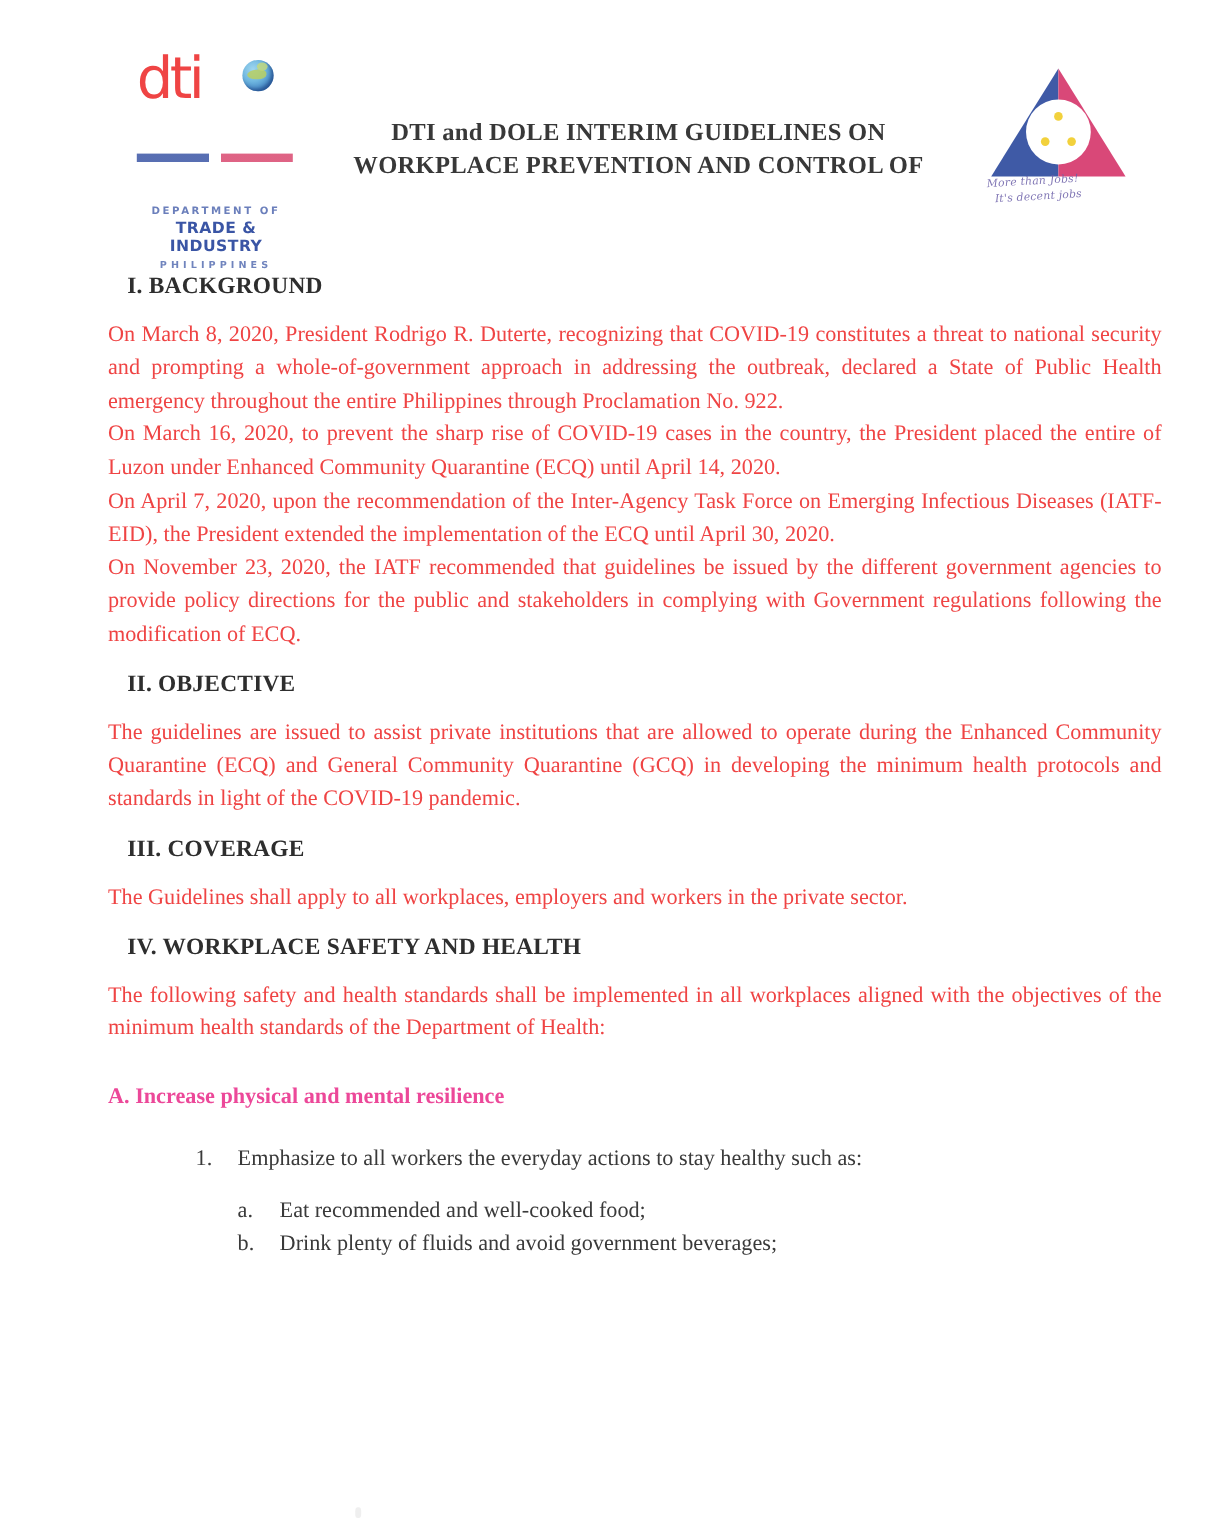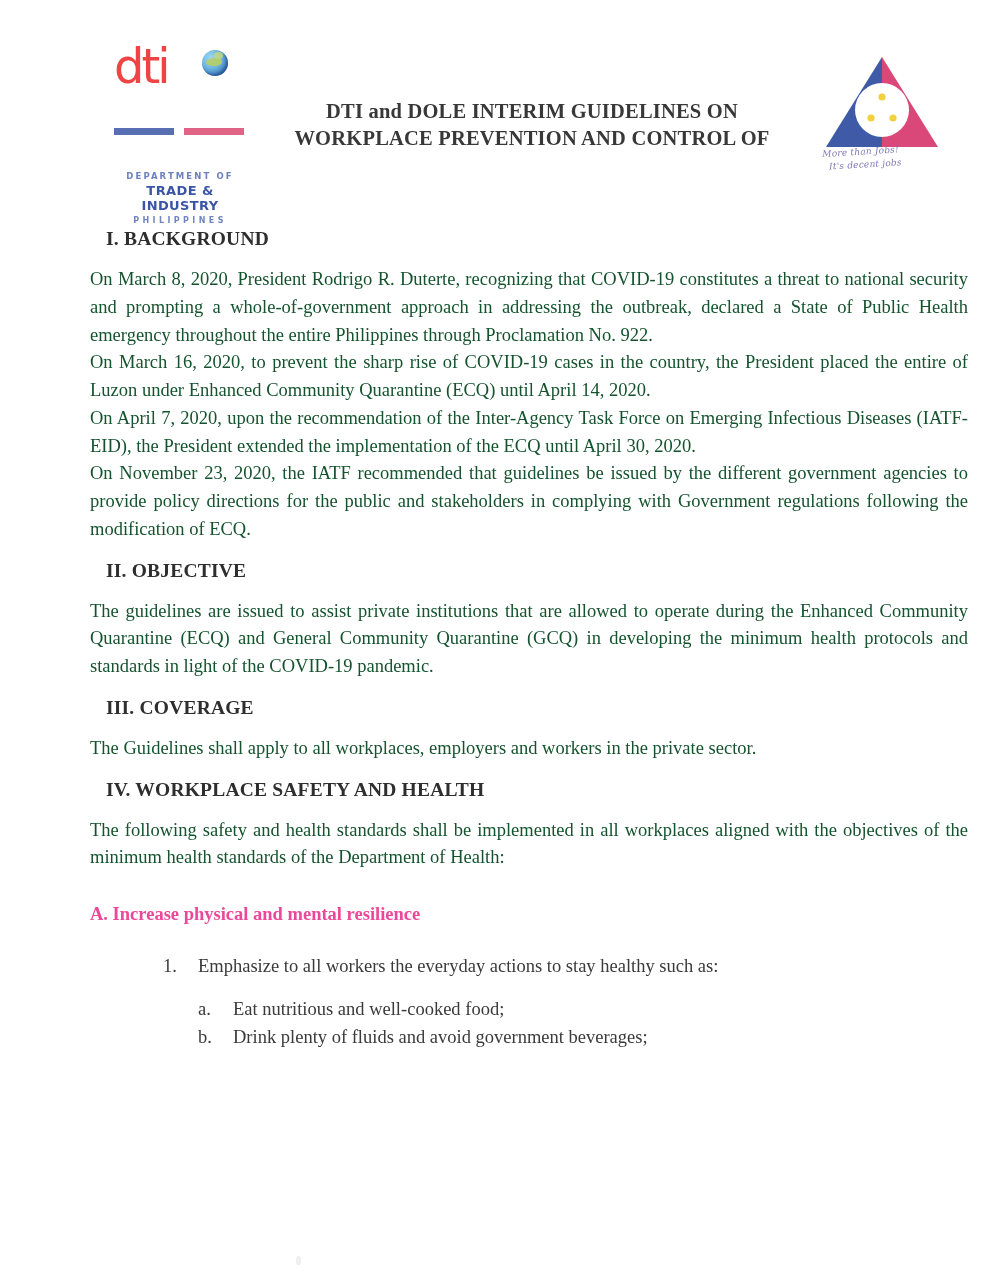--- a/index.html
+++ b/index.html
@@ -175,21 +175,21 @@
     margin: 16px;
     letter-spacing: .2px;
   }
   .sec-gap-2 { margin-top: 34px; }
 
   p.para {
     font-family: "Liberation Serif", serif;
     font-size: 18.5px;
     line-height: 1.50;
     text-align: justify;
-    color: #14532d;
+    color: #ef4444;
     margin: 0;
     -webkit-hyphens: none;
     hyphens: none;
   }
   .p-gap { margin-top: 26px; }
   .p-gap-sm { margin-top: 22px; }
 
   h3.subsection {
     font-family: "Liberation Serif", serif;
     font-weight: bold;
@@ -317,21 +317,21 @@
   <h3 class="subsection">A. Increase physical and mental resilience</h3>
 
   <ul class="num-list">
     <li class="num-item">
       <span class="marker">1.</span>
       <span>Emphasize to all workers the everyday actions to stay healthy such as:</span>
 
       <ul class="alpha-list">
         <li class="alpha-item">
           <span class="marker">a.</span>
-          <span>Eat nutritious and well-cooked food;</span>
+          <span>Eat recommended and well-cooked food;</span>
         </li>
         <li class="alpha-item">
           <span class="marker">b.</span>
           <span>Drink plenty of fluids and avoid government beverages;</span>
         </li>
       </ul>
     </li>
   </ul>
 </div>
 

